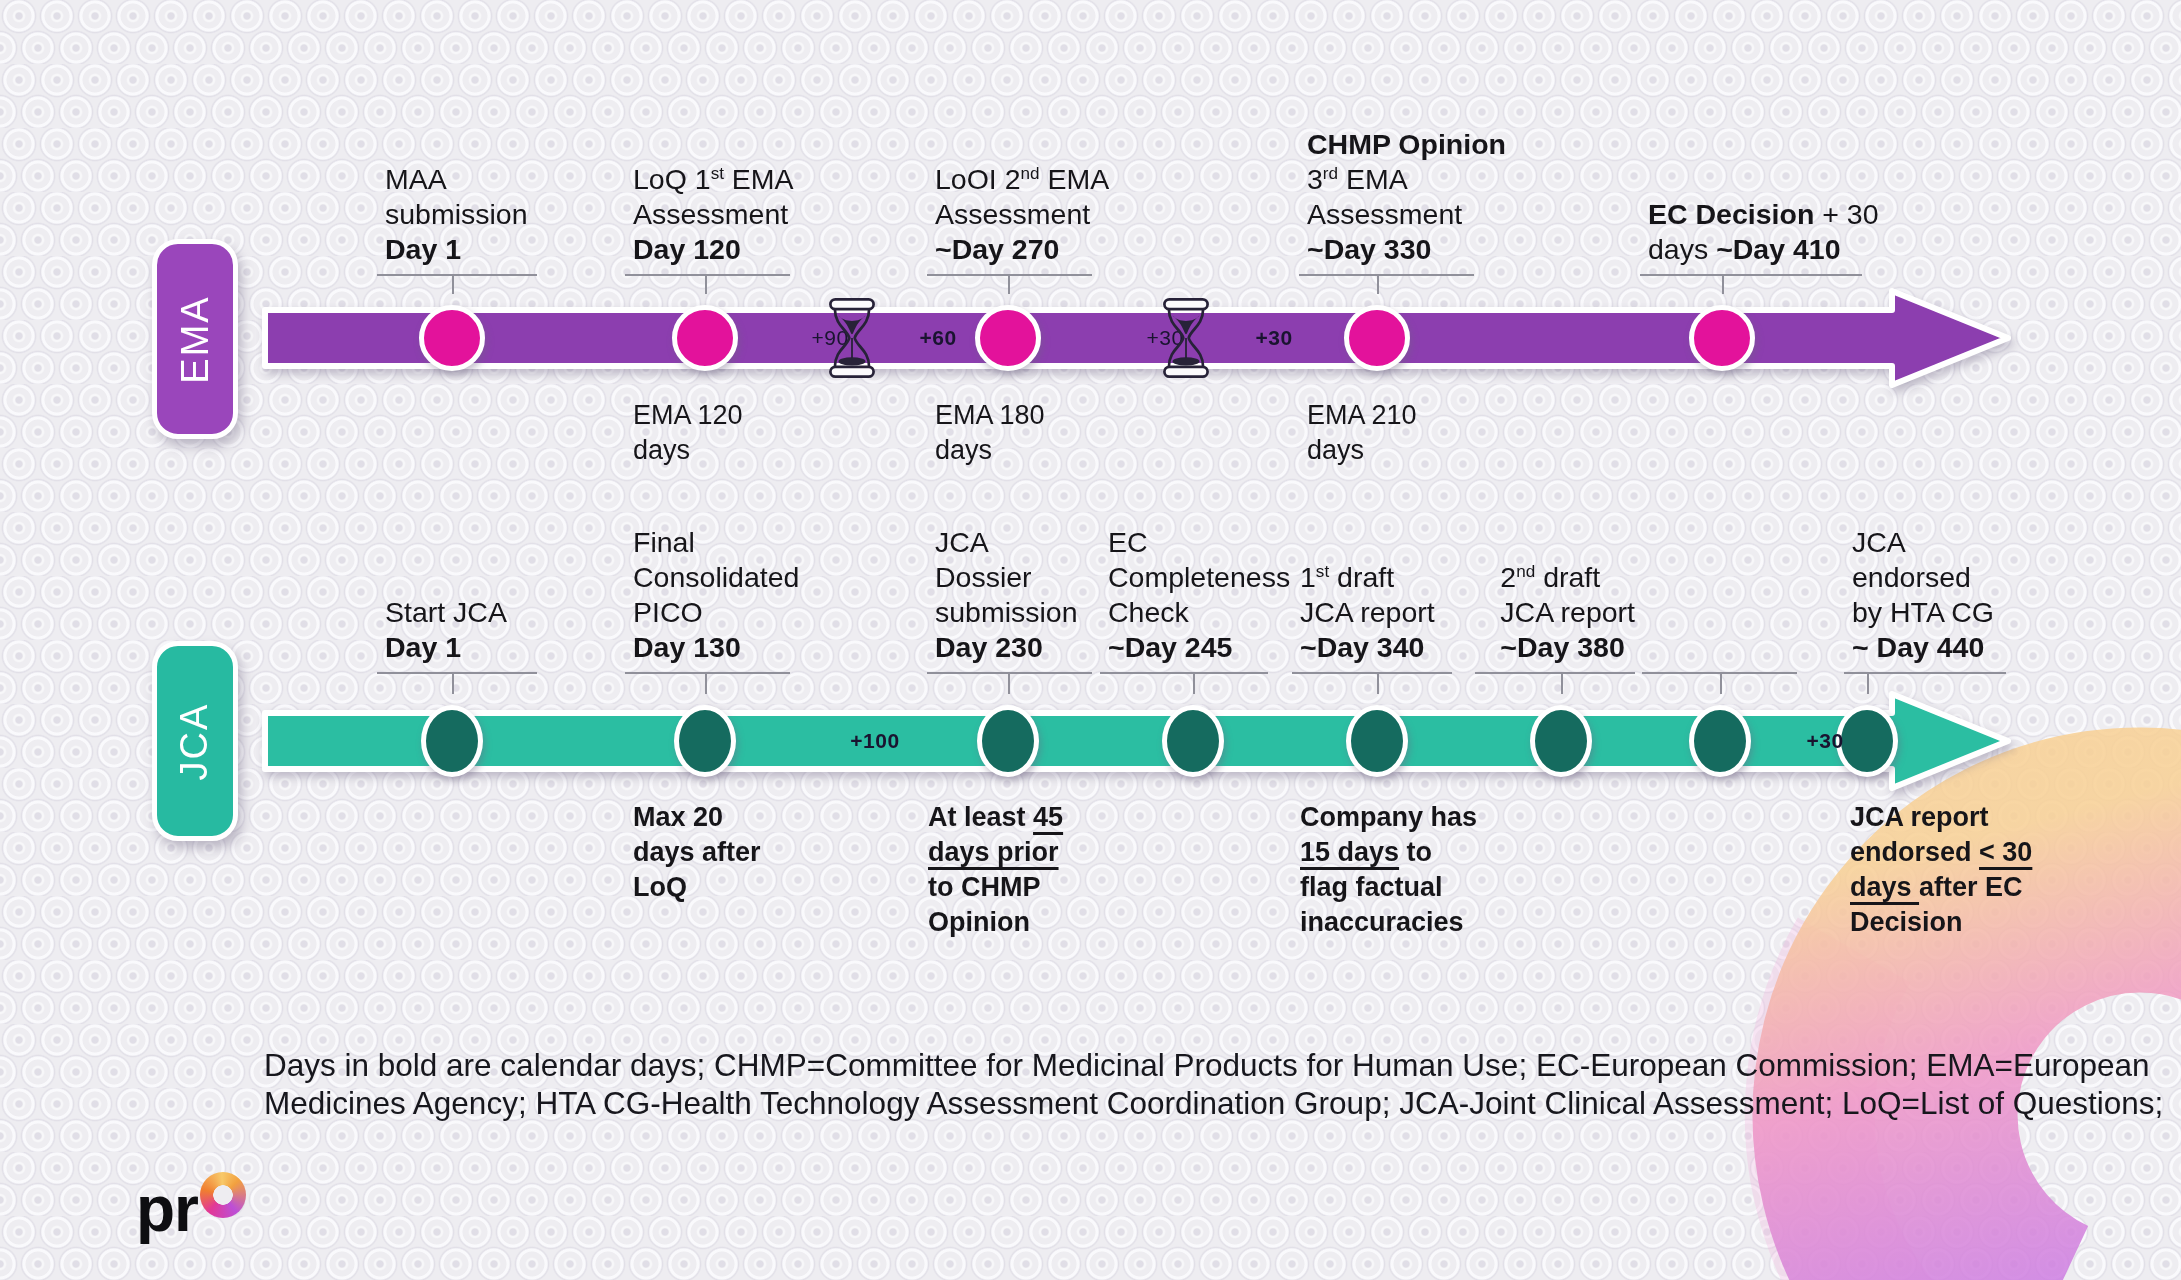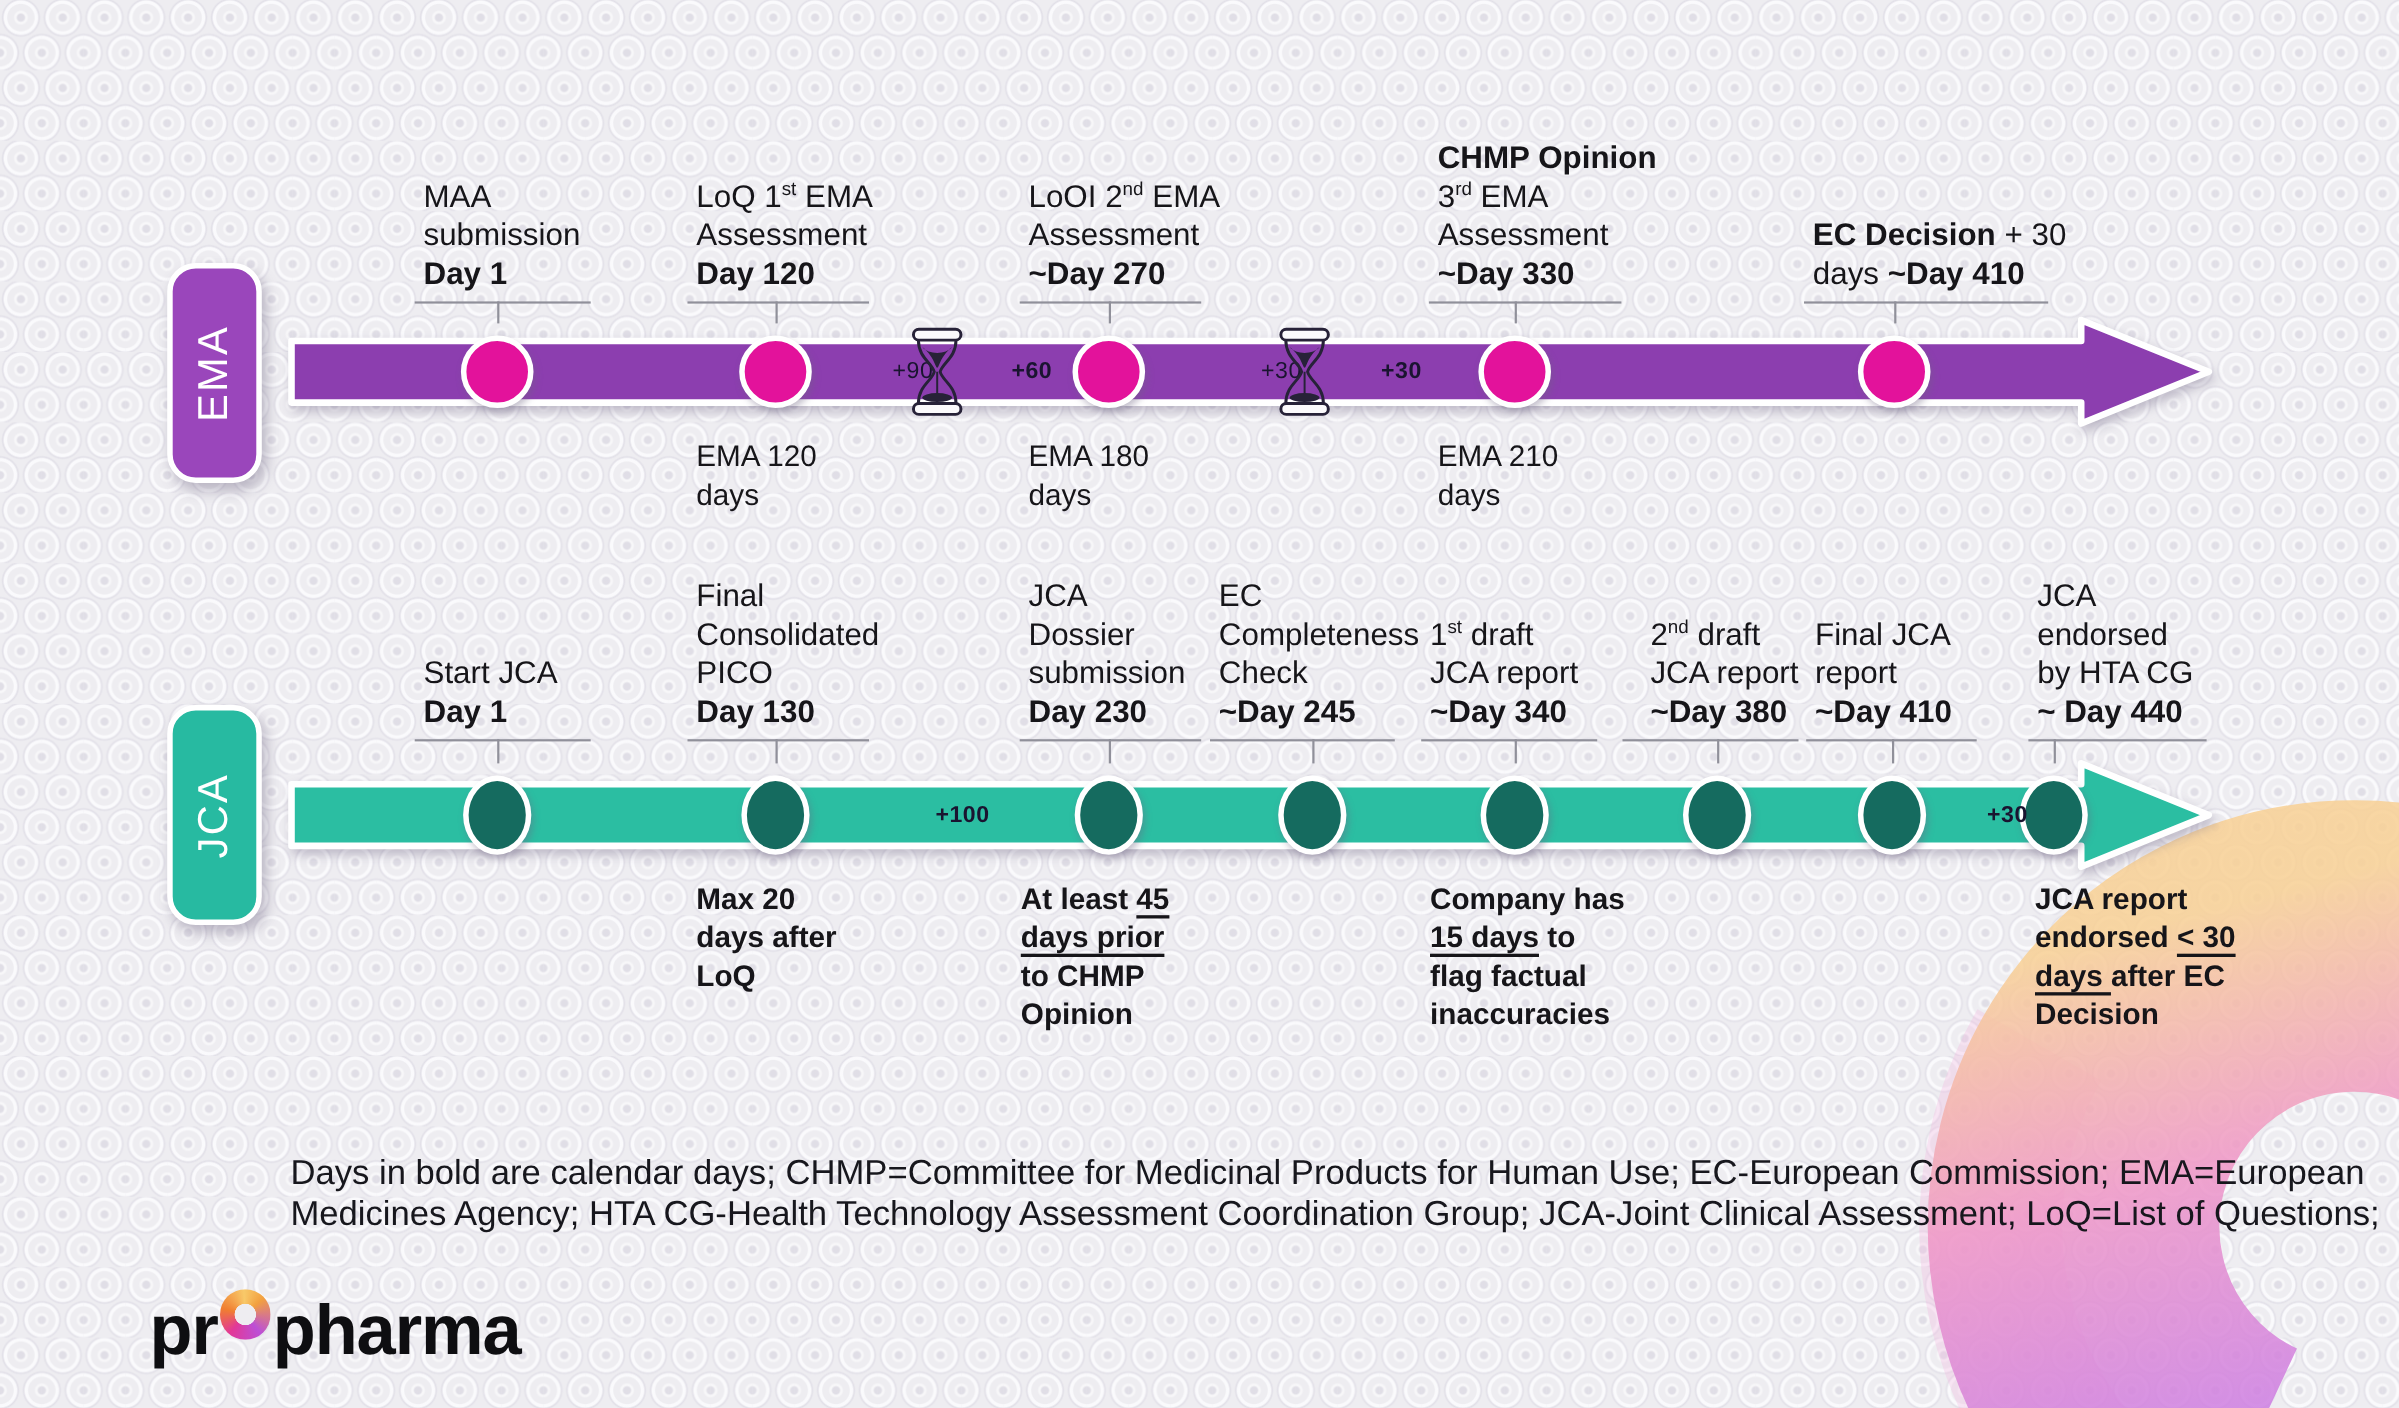--- a/index.html
+++ b/index.html
@@ -232,25 +232,20 @@
       <div class="event-label" style="left: 1475px; top: 522px; width: 160px; height: 152px; justify-content: flex-end;">
         <div class="event-lines">
           <div class="line"><span>2</span><sup>nd</sup><span> draft</span></div>
           <div class="line"><span>JCA report</span></div>
           <div class="line"><span class="b">~Day 380</span></div>
         </div>
         <div class="tick" style="left: 86px; height: 22px;"></div>
       </div>
       <div class="node jca-node" style="left: 1561px; top: 741px; width: 52px; height: 62px;"></div>
       <div class="event-label" style="left: 1642px; top: 522px; width: 155px; height: 152px;">
-        <div class="event-lines">
-          <div class="line"><span>Final JCA</span></div>
-          <div class="line"><span>report</span></div>
-          <div class="line"><span class="b">~Day 410</span></div>
-        </div>
         <div class="tick" style="left: 78px; height: 22px;"></div>
       </div>
       <div class="node jca-node" style="left: 1720px; top: 741px; width: 52px; height: 62px;"></div>
       <div class="event-label" style="left: 1844px; top: 522px; width: 162px; height: 152px;">
         <div class="event-lines">
           <div class="line"><span>JCA</span></div>
           <div class="line"><span>endorsed</span></div>
           <div class="line"><span>by HTA CG</span></div>
           <div class="line"><span class="b">~ Day 440</span></div>
         </div>
@@ -285,16 +280,15 @@
     </section>
 
   <div class="footer">
     <div>Days in bold are calendar days; CHMP=Committee for Medicinal Products for Human Use; EC-European Commission; EMA=European</div>
     <div>Medicines Agency; HTA CG-Health Technology Assessment Coordination Group; JCA-Joint Clinical Assessment; LoQ=List of Questions;</div>
   </div>
 
   <div class="logo">
     <span>pr</span>
     <span class="logo-o"></span>
-    <span>pharma</span>
   </div>
 
 </div>
 
 </body></html>

